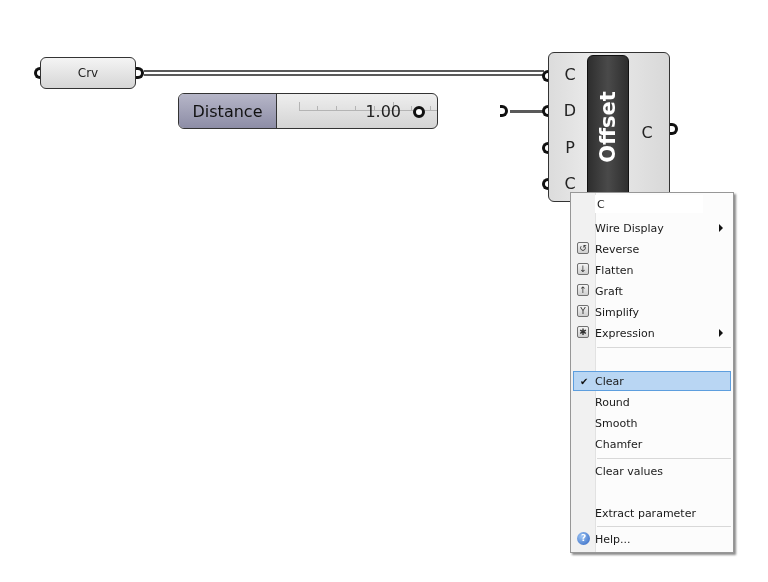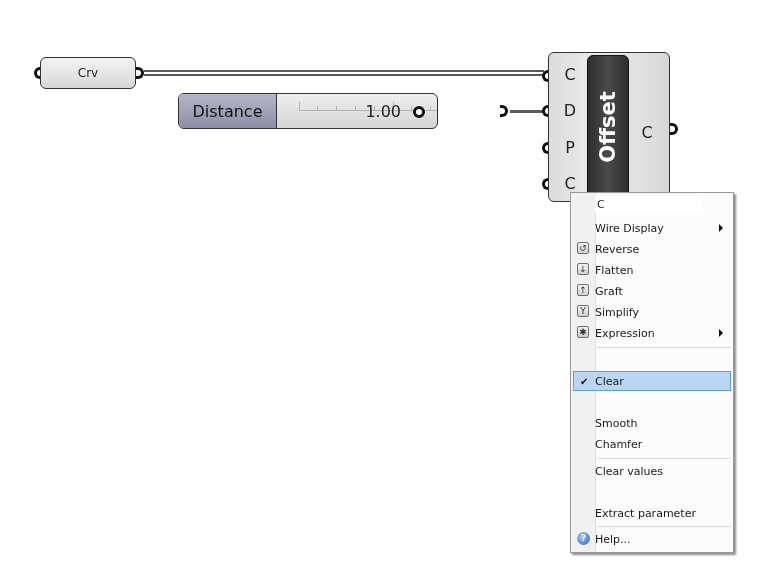--- a/index.html
+++ b/index.html
@@ -215,20 +215,23 @@
     <span class="mlabel">Expression</span>
     <span class="arrow"></span>
   </div>
 
   <div class="menu-sep" style="top:154px;"></div>
 
   <div class="menu-item checked" style="top:178px;">
     <span class="check">✔</span>
     <span class="mlabel" style="left:21px;">Clear</span>
   </div>
+  <div class="menu-item" style="top:199px;">
+    <span class="mlabel">Round</span>
+  </div>
   <div class="menu-item" style="top:220px;">
     <span class="mlabel">Smooth</span>
   </div>
   <div class="menu-item" style="top:241px;">
     <span class="mlabel">Chamfer</span>
   </div>
 
   <div class="menu-sep" style="top:265px;"></div>
 
   <div class="menu-item" style="top:268px;">

